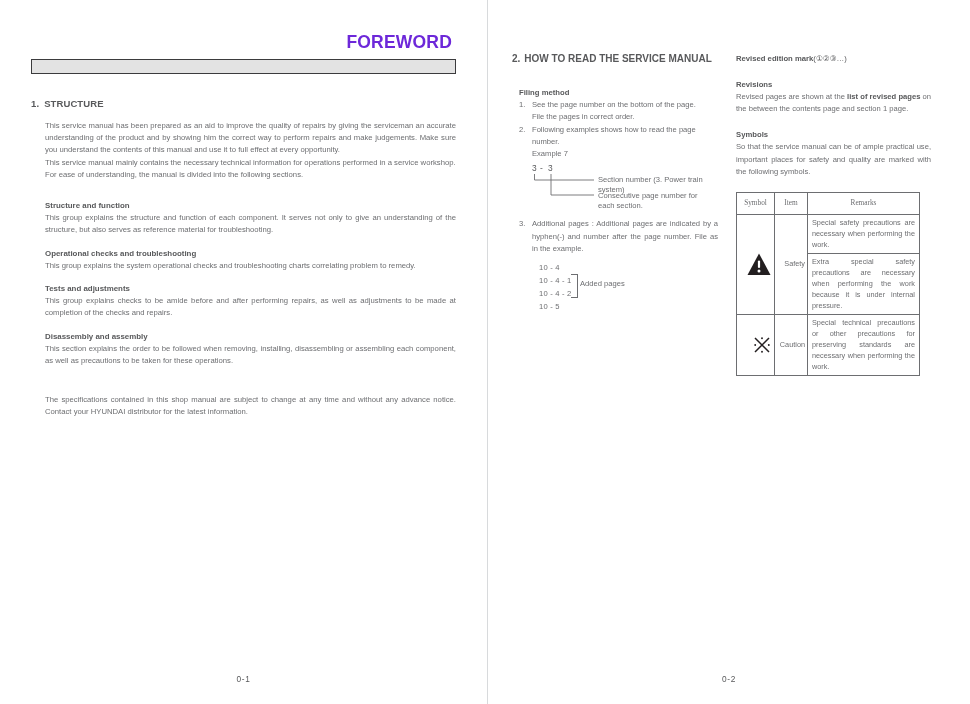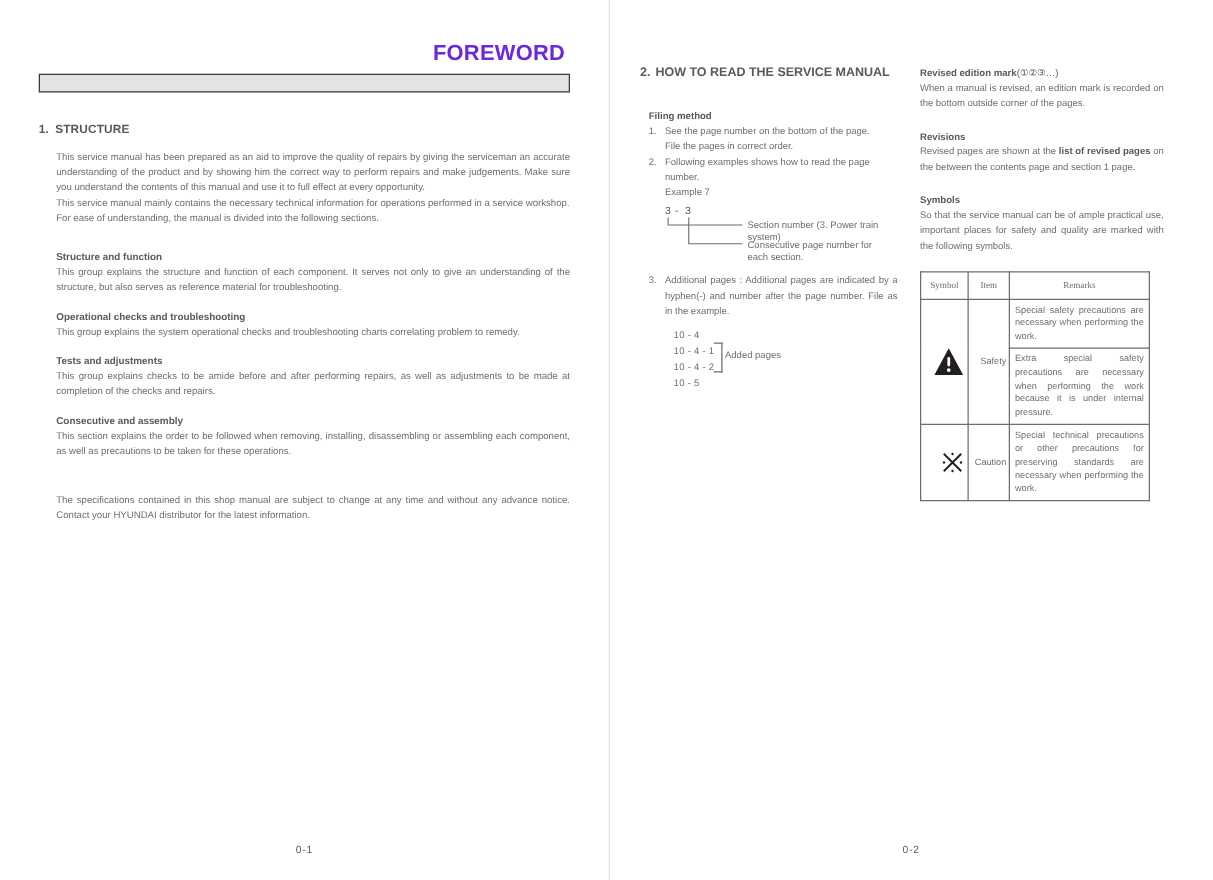--- a/index.html
+++ b/index.html
@@ -305,21 +305,21 @@
     <div class="gap-md"></div>
 
     <div>
       <p class="sub-head">Tests and adjustments</p>
       <p class="para indent">This group explains checks to be amide before and after performing repairs, as well as adjustments to be made at completion of the checks and repairs.</p>
     </div>
 
     <div class="gap-md"></div>
 
     <div>
-      <p class="sub-head">Consecutive and assembly</p>
+      <p class="sub-head">Disassembly and assembly</p>
       <p class="para indent">This section explains the order to be followed when removing, installing, disassembling or assembling each component, as well as precautions to be taken for these operations.</p>
     </div>
 
     <div style="height:26px"></div>
 
     <p class="para indent">The specifications contained in this shop manual are subject to change at any time and without any advance notice.  Contact your HYUNDAI distributor for the latest information.</p>
 
     <div class="footer">0-1</div>
   </div>
 
@@ -389,21 +389,20 @@
             <div class="bracket"></div>
             <div class="added-label">Added pages</div>
           </div>
         </div>
       </div>
 
       <div class="rp-col rp-col-right">
 
         <div>
           <p class="r-head"><span>Revised edition mark</span><span style="font-weight:normal">(①②③…)</span></p>
-          <p class="r-para">When a manual is revised, an edition mark is recorded on the bottom outside corner of the pages.</p>
         </div>
 
         <div style="height:14px"></div>
 
         <div>
           <p class="r-head">Revisions</p>
           <p class="r-para"><span>Revised pages are shown at the </span><b>list of revised pages</b><span> on the between the contents page and section 1 page.</span></p>
         </div>
 
         <div style="height:14px"></div>

